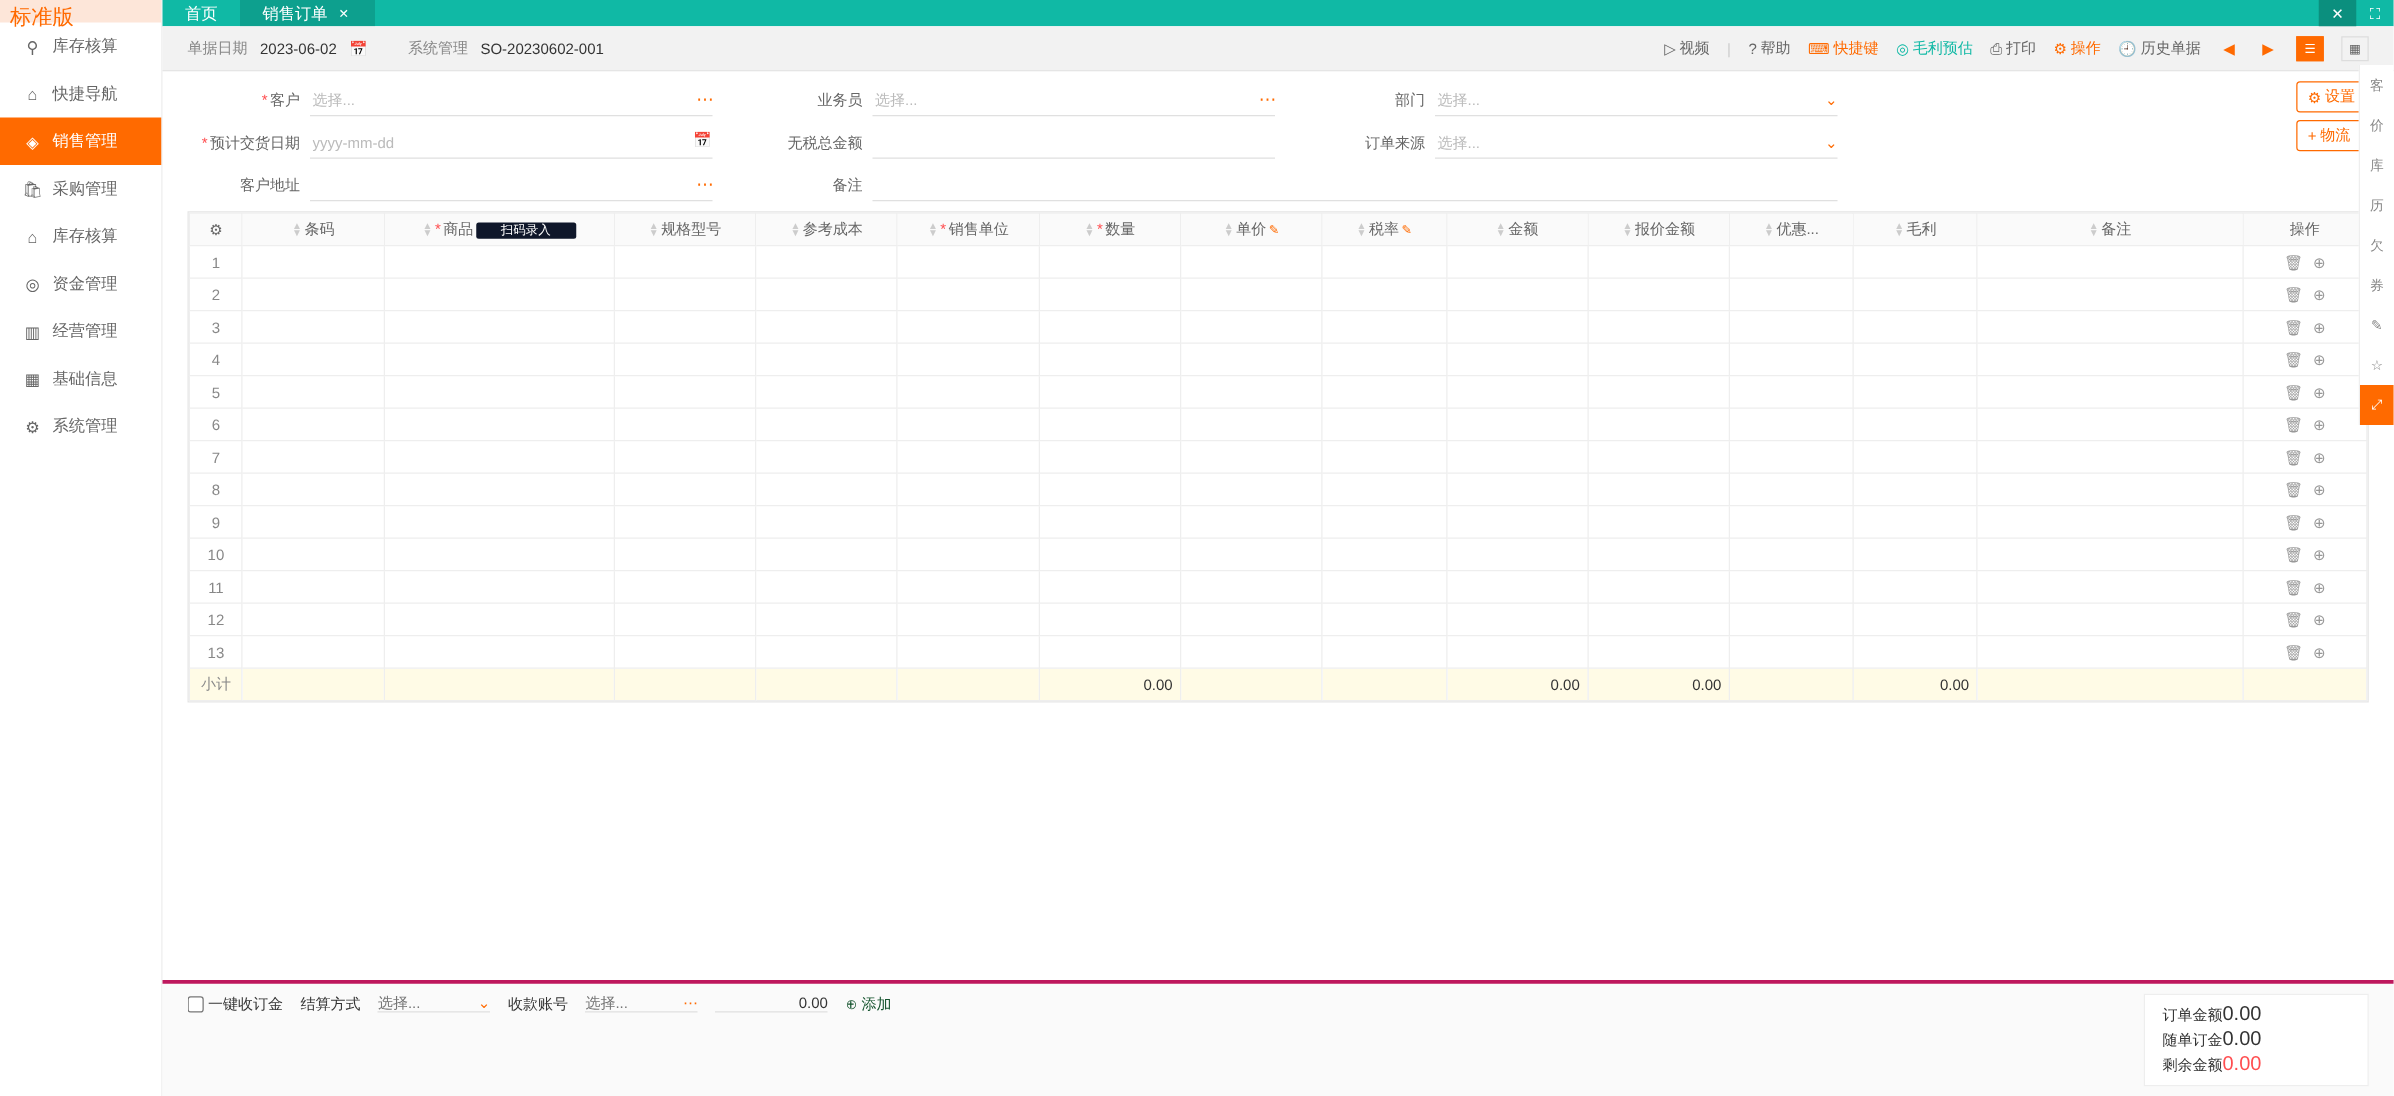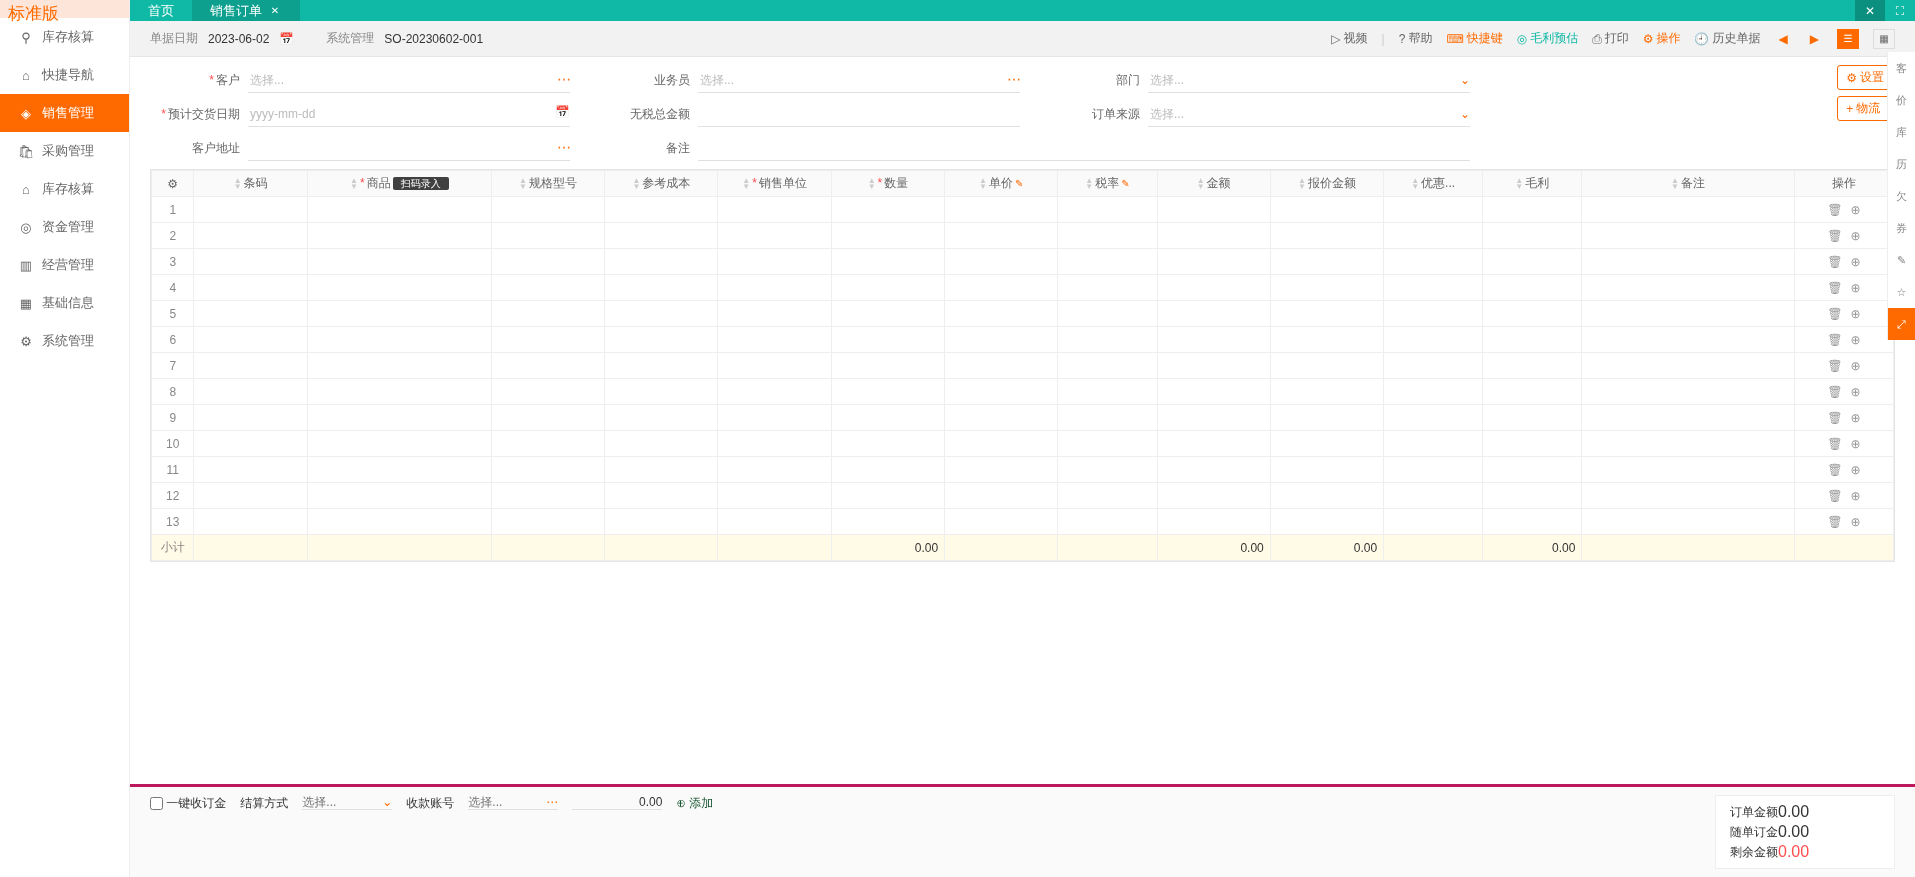--- a/index.html
+++ b/index.html
@@ -42,21 +42,21 @@
 .fchev{position:absolute;right:0;top:6px;color:#ff6a00;cursor:pointer}
 .fcal{position:absolute;right:0;top:4px;color:#ff6a00;cursor:pointer}
 .side-actions{position:absolute;right:22px;top:8px;display:flex;flex-direction:column;gap:6px}
 .sbtn{border:1px solid #ff6a00;color:#ff6a00;background:#fff;border-radius:3px;padding:3px 8px;font-size:12px;cursor:pointer;display:flex;align-items:center;gap:3px}
 .grid{border:1px solid #e5e5e5;margin-top:8px}
 .grid table{width:100%;border-collapse:collapse;table-layout:fixed}
 .grid th,.grid td{border:1px solid #eee;height:26px;font-size:12px;padding:0 6px;white-space:nowrap;overflow:hidden}
 .grid th{background:#fafafa;color:#666;font-weight:normal;position:relative}
 .grid .numcol{width:40px;text-align:center;color:#888}
 .sorticon{color:#ccc;font-size:8px;display:inline-block;margin-right:2px;line-height:6px;vertical-align:middle}
-.badge{background:#404040;color:#fff;border-radius:2px;padding:1px 8px;font-size:10px;margin-left:2px}
+.badge{background:#0f172a;color:#fff;border-radius:2px;padding:1px 20px;font-size:10px;margin-left:2px}
 .editico{color:#ff6a00;margin-left:2px;font-size:10px}
 .actcell{text-align:center}
 .actcell span{color:#999;margin:0 4px;cursor:pointer}
 .subtotal td{background:#fffbe6}
 .footer{background:#fafafa;border-top:3px solid #be185d;padding:8px 20px;display:flex;align-items:flex-start;gap:14px;font-size:12px;position:relative}
 .footer input[type=checkbox]{vertical-align:middle}
 .fsel{border:none;border-bottom:1px solid #e0e0e0;width:90px;font-size:12px;color:#bbb;background:transparent}
 .addlink{color:#14532d;cursor:pointer}
 .totals{margin-left:auto;background:#fff;border:1px solid #eee;padding:6px 14px;min-width:180px}
 .totrow{display:flex;justify-content:flex-start;line-height:20px}

